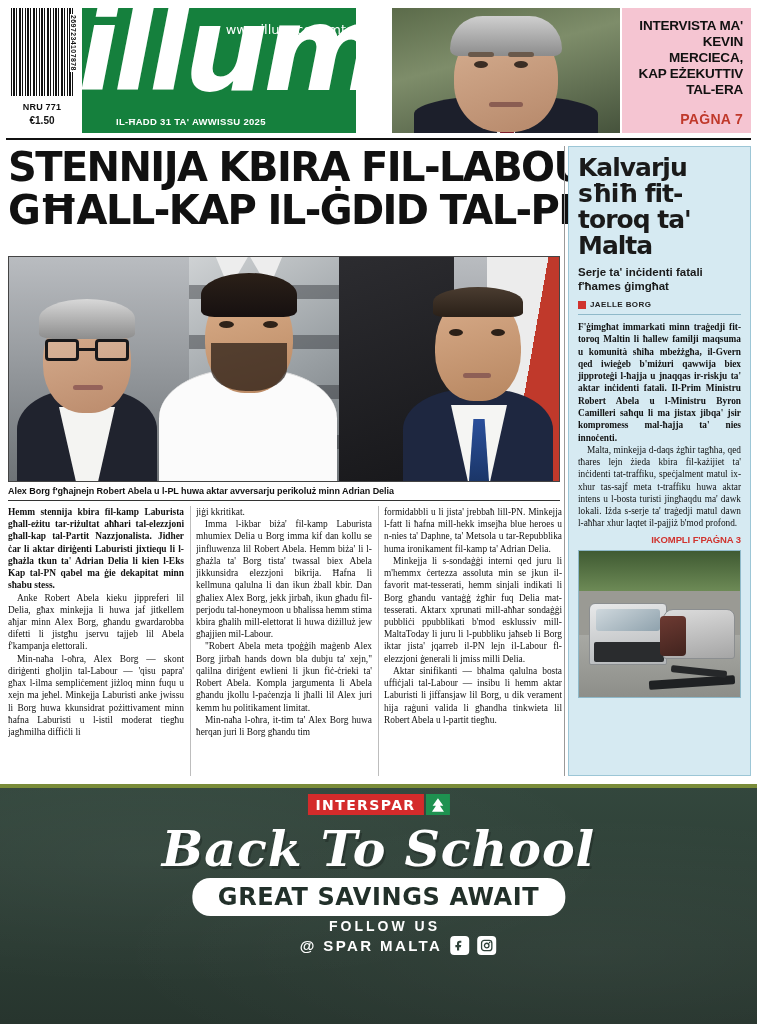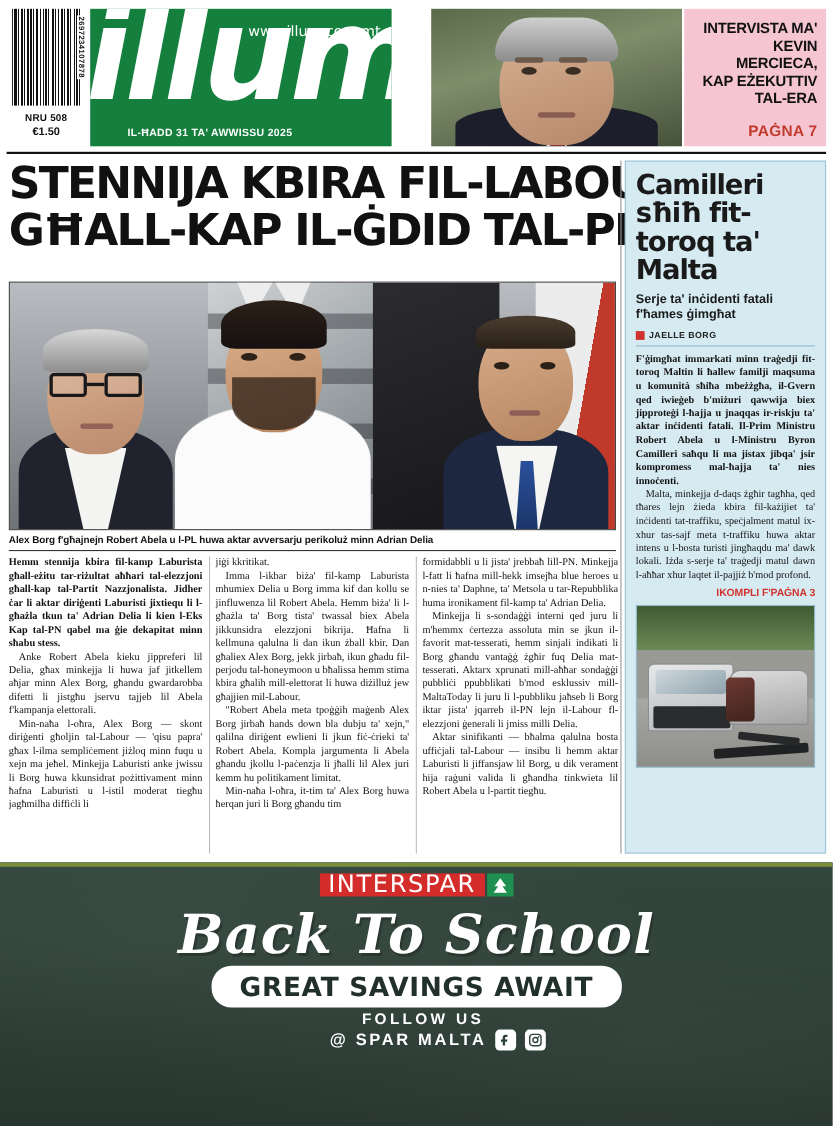--- a/index.html
+++ b/index.html
@@ -295,21 +295,21 @@
       linear-gradient(180deg,#33473d,#27352e);
   }
   .ad-top-rule { position:absolute; left:0; top:0; width:100%; height:4px; background:#7a8c39; }
   .interspar {
     position:absolute; left:50%; top:10px; transform:translateX(-50%);
     display:flex; align-items:stretch; height:21px;
   }
   .is-box {
     background:#d42b2b; display:flex; align-items:center; padding:0 8px;
   }
-  .is-word { color:#fff; font-size:22px; font-weight:400; letter-spacing:1.4px;
+  .is-word { color:#fff; font-size:14px; font-weight:700; letter-spacing:1.4px;
     font-family:"DejaVu Sans", sans-serif; }
   .is-tree {
     width:24px; background:#1e9150; margin-left:2px;
     display:flex; align-items:center; justify-content:center;
   }
   .is-tree svg { width:16px; height:16px; }
   .ad-script {
     position:absolute; left:50%; top:36px; transform:translateX(-50%);
     font-family:"DejaVu Serif", serif; font-style:italic; font-weight:bold;
     font-size:49px; color:#fff; letter-spacing:1px; white-space:nowrap;
@@ -340,21 +340,21 @@
 <body>
 
 <div class="page">
 
   <div class="masthead">
 
     <div class="barcode-block">
       <div class="barcode">
         <span class="barcode-num">2697234107878</span>
       </div>
-      <div class="nru">NRU 508</div>
+      <div class="nru">NRU 771</div>
       <div class="price">€1.50</div>
     </div>
 
     <div class="logo-box">
       <div class="logo-word">illum</div>
       <div class="logo-url">www.illum.com.mt</div>
       <div class="logo-date">IL-ĦADD 31 TA' AWWISSU 2025</div>
     </div>
 
     <div class="promo-photo">
@@ -456,21 +456,21 @@
 
     <div class="col c3">
       <p style="text-indent:0">formidabbli u li jista' jrebbaħ lill-PN. Minkejja l-fatt li ħafna mill-hekk imsejħa blue heroes u n-nies ta' Daphne, ta' Metsola u tar-Repubblika huma ironikament fil-kamp ta' Adrian Delia.</p>
       <p>Minkejja li s-sondaġġi interni qed juru li m'hemmx ċertezza assoluta min se jkun il-favorit mat-tesserati, hemm sinjali indikati li Borg għandu vantaġġ żgħir fuq Delia mat-tesserati. Aktarx xprunati mill-aħħar sondaġġi pubbliċi ppubblikati b'mod esklussiv mill-MaltaToday li juru li l-pubbliku jaħseb li Borg iktar jista' jqarreb il-PN lejn il-Labour fl-elezzjoni ġenerali li jmiss milli Delia.</p>
       <p>Aktar sinifikanti — bħalma qalulna bosta uffiċjali tal-Labour — insibu li hemm aktar Laburisti li jiffansjaw lil Borg, u dik verament hija raġuni valida li għandha tinkwieta lil Robert Abela u l-partit tiegħu.</p>
     </div>
   </div>
 
   <div class="sb-rule-left"></div>
   <div class="sidebar">
-    <div class="sb-head">Camilleri sħiħ fit-toroq ta' Malta</div>
+    <div class="sb-head">Kalvarju sħiħ fit-toroq ta' Malta</div>
     <div class="sb-sub">Serje ta' inċidenti fatali f'ħames ġimgħat</div>
     <div class="sb-byline">
       <span class="sb-bullet"></span>
       <span class="sb-byline-text">JAELLE BORG</span>
     </div>
     <div class="sb-divider"></div>
     <div class="sb-body">
       <p class="lead">F'ġimgħat immarkati minn traġedji fit-toroq Maltin li ħallew familji maqsuma u komunità sħiħa mbeżżgħa, il-Gvern qed iwieġeb b'miżuri qawwija biex jipproteġi l-ħajja u jnaqqas ir-riskju ta' aktar inċidenti fatali. Il-Prim Ministru Robert Abela u l-Ministru Byron Camilleri saħqu li ma jistax jibqa' jsir kompromess mal-ħajja ta' nies innoċenti.</p>
       <p>Malta, minkejja d-daqs żgħir tagħha, qed tħares lejn żieda kbira fil-każijiet ta' inċidenti tat-traffiku, speċjalment matul ix-xhur tas-sajf meta t-traffiku huwa aktar intens u l-bosta turisti jingħaqdu ma' dawk lokali. Iżda s-serje ta' traġedji matul dawn l-aħħar xhur laqtet il-pajjiż b'mod profond.</p>
     </div>

